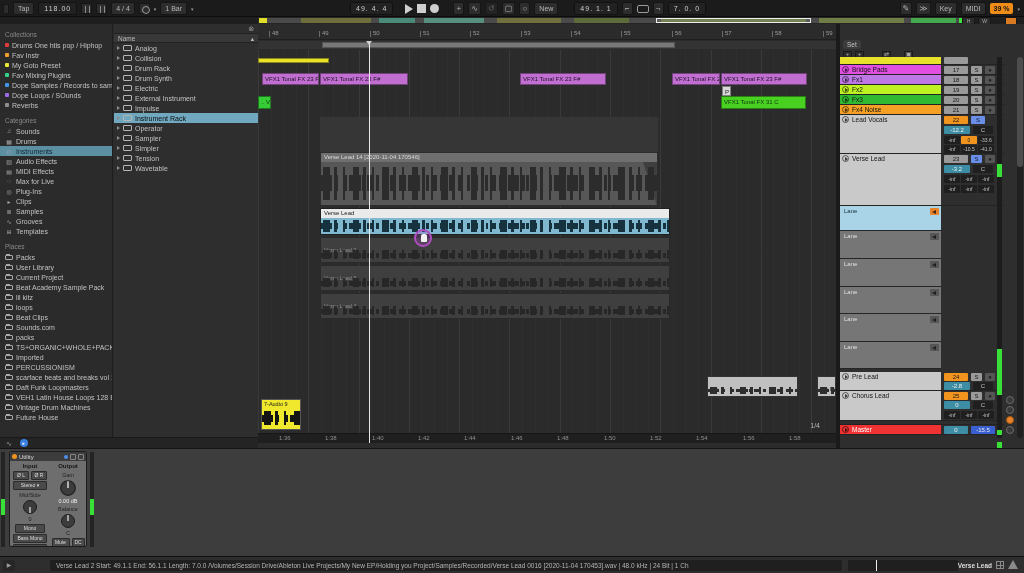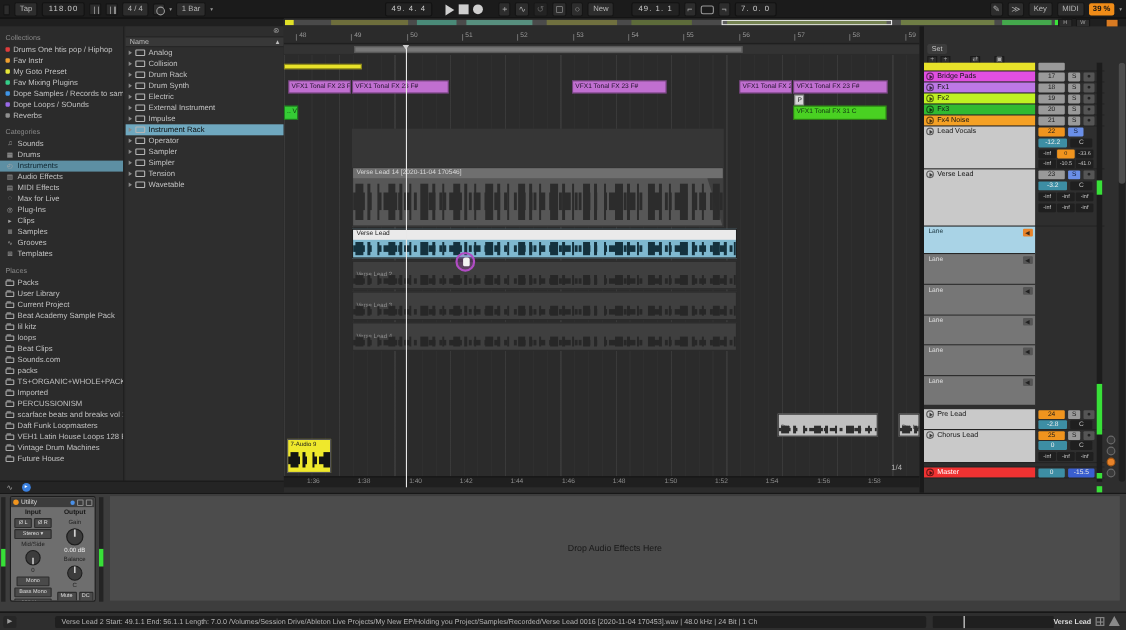--- a/index.html
+++ b/index.html
@@ -919,23 +919,20 @@
             <line x1="8" y1="8" x2="8" y2="2" stroke="#d0d0d0" stroke-width="1.4"></line>
         </svg>
         <div class="u-val" style="color:#222">C</div>
         <div class="u-row" style="margin-top:1px">
           <span class="u-btn" style="width:18px;margin:0">Mute</span>
           <span class="u-btn" style="width:13px;margin:0">DC</span>
         </div>
       </div>
     </div>
 
-    <div id="drop-zone">
-      <span>Drop Audio Effects Here</span>
-    </div>
   </div>
 
   <div id="statusbar">
     <div id="sb-play">▶</div>
     <div id="sb-info">Verse Lead 2  Start: 49.1.1  End: 56.1.1  Length: 7.0.0   /Volumes/Session Drive/Ableton Live Projects/My New EP/Holding you Project/Samples/Recorded/Verse Lead 0016 [2020-11-04 170453].wav | 48.0 kHz | 24 Bit | 1 Ch</div>
     <div id="sb-wave" class="wave">
       <div id="sb-tick"></div>
     </div>
     <div id="sb-clip">Verse Lead</div>
     <div id="sb-grid"></div>

